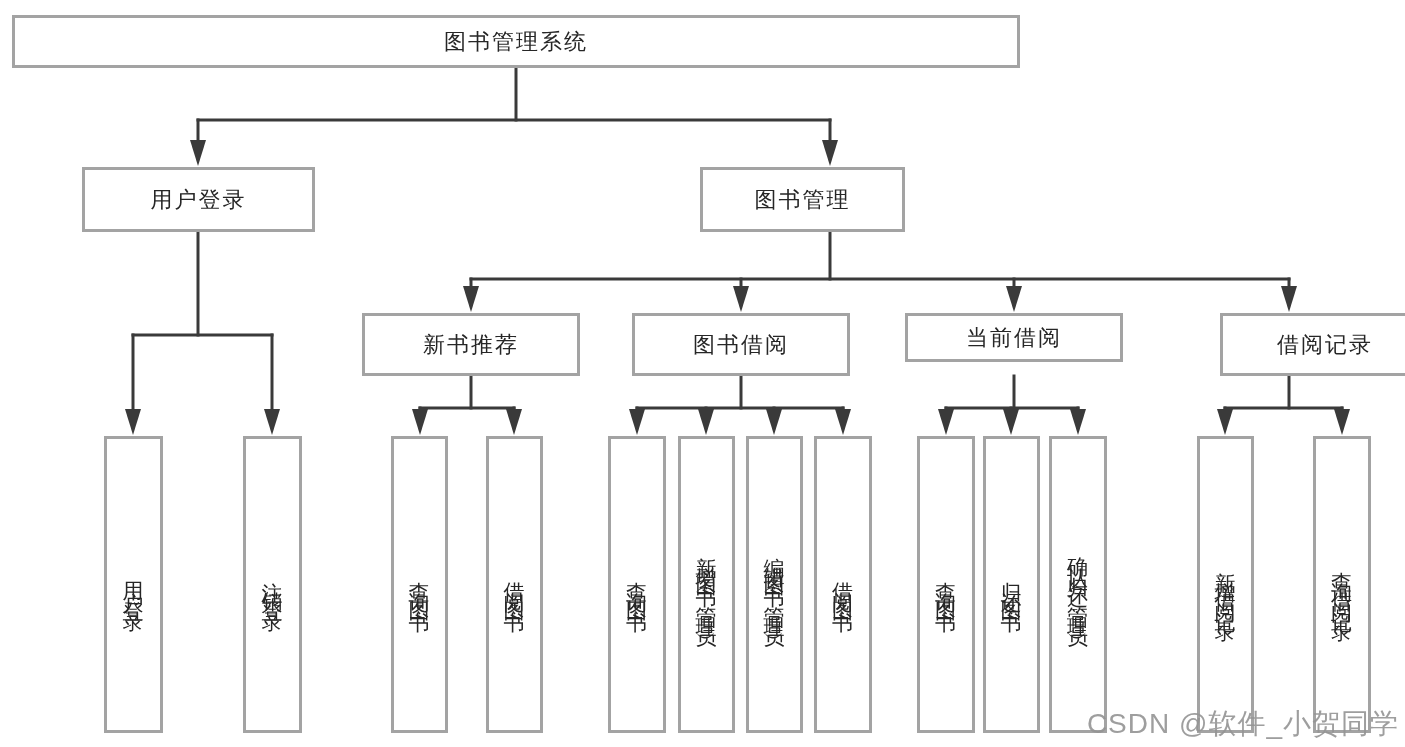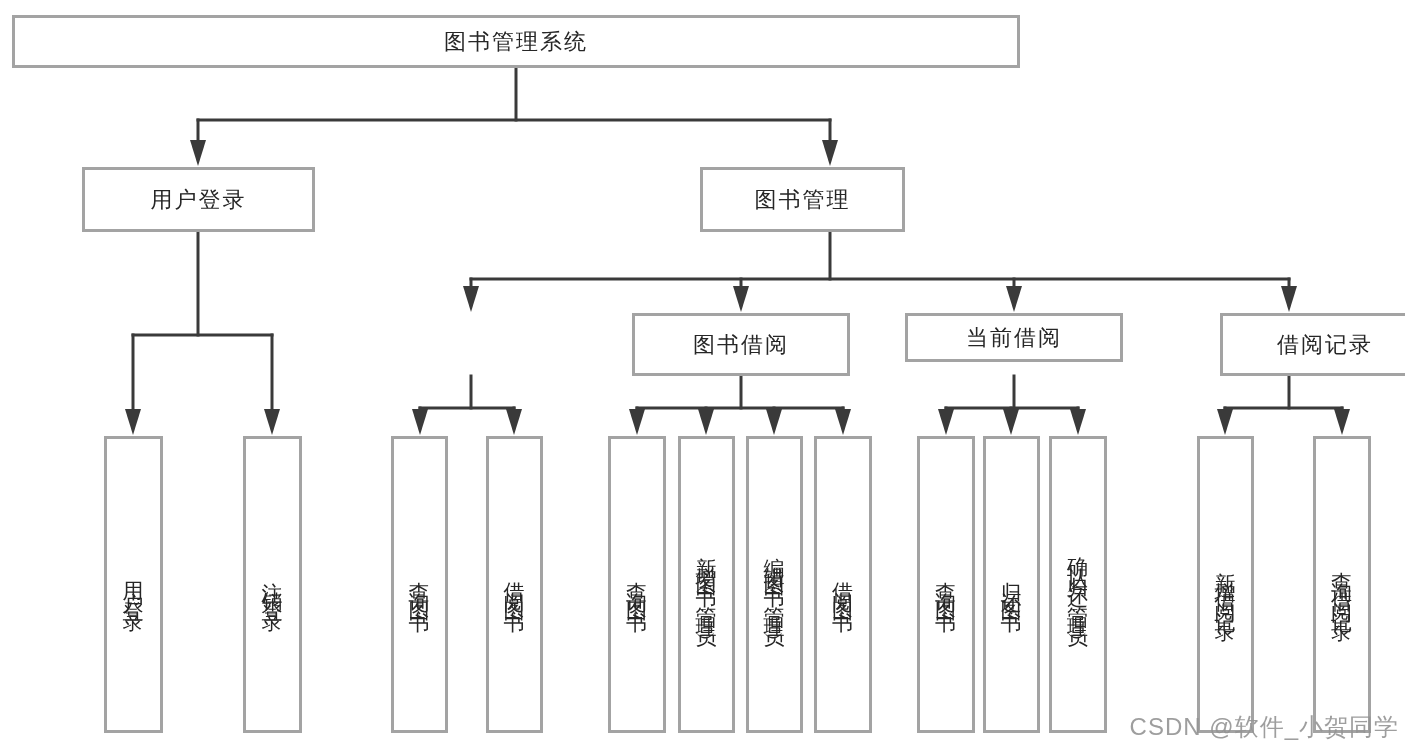--- a/index.html
+++ b/index.html
@@ -44,21 +44,21 @@
     writing-mode: vertical-rl;
     text-orientation: mixed;
     letter-spacing: 10px;
     line-height: 1;
     white-space: nowrap;
   }
   .watermark {
     position: absolute;
     right: 6px;
     bottom: 4px;
-    font-size: 24px;
+    font-size: 28px;
     color: rgba(148, 148, 148, 0.9);
     letter-spacing: 1px;
     z-index: 3;
   }
 </style>
 </head>
 <body>
 
 <div id="stage">
   <svg id="connectors" viewBox="0 0 1405 747" xmlns="http://www.w3.org/2000/svg">
@@ -118,20 +118,23 @@
   <div class="watermark">CSDN @软件_小贺同学</div>
 <div class="node" style="left: 12px; top: 15px; width: 1008px; height: 53px;">
       <span class="lbl">图书管理系统</span>
     </div>
     <div class="node" style="left: 82px; top: 167px; width: 233px; height: 65px;">
       <span class="lbl">用户登录</span>
     </div>
     <div class="node" style="left: 688px; top: 167px; width: 205px; height: 65px; margin-left: 12px;">
       <span class="lbl">图书管理</span>
     </div>
+    <div class="node" style="left: 362px; top: 313px; width: 218px; height: 63px;">
+      <span class="lbl">新书推荐</span>
+    </div>
     <div class="node" style="left: 632px; top: 313px; width: 218px; height: 63px; text-align: center;">
       <span class="lbl">图书借阅</span>
     </div>
     <div class="node" style="left: 905px; top: 313px; width: 218px; height: 49px;">
       <span class="lbl">当前借阅</span>
     </div>
     <div class="node" style="left: 1180px; top: 313px; width: 210px; height: 63px; margin-left: 40px;">
       <span class="lbl">借阅记录</span>
     </div>
     <div class="node vertical" style="left: 104px; top: 436px; width: 59px; height: 297px;">

